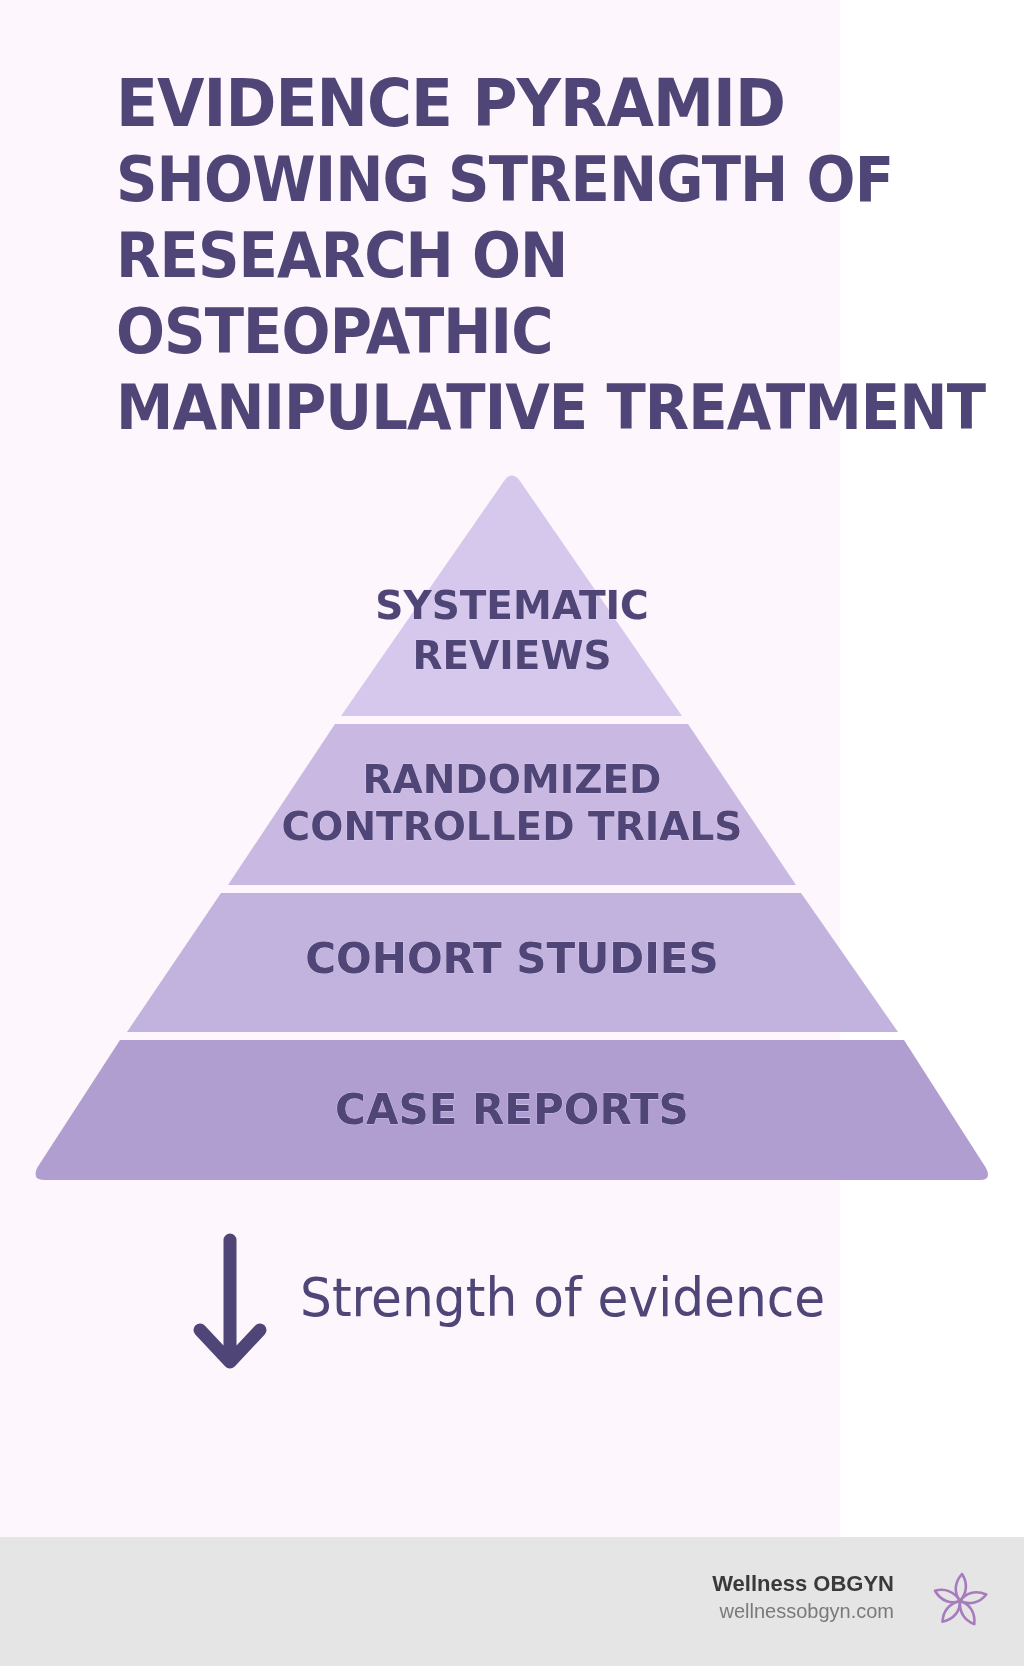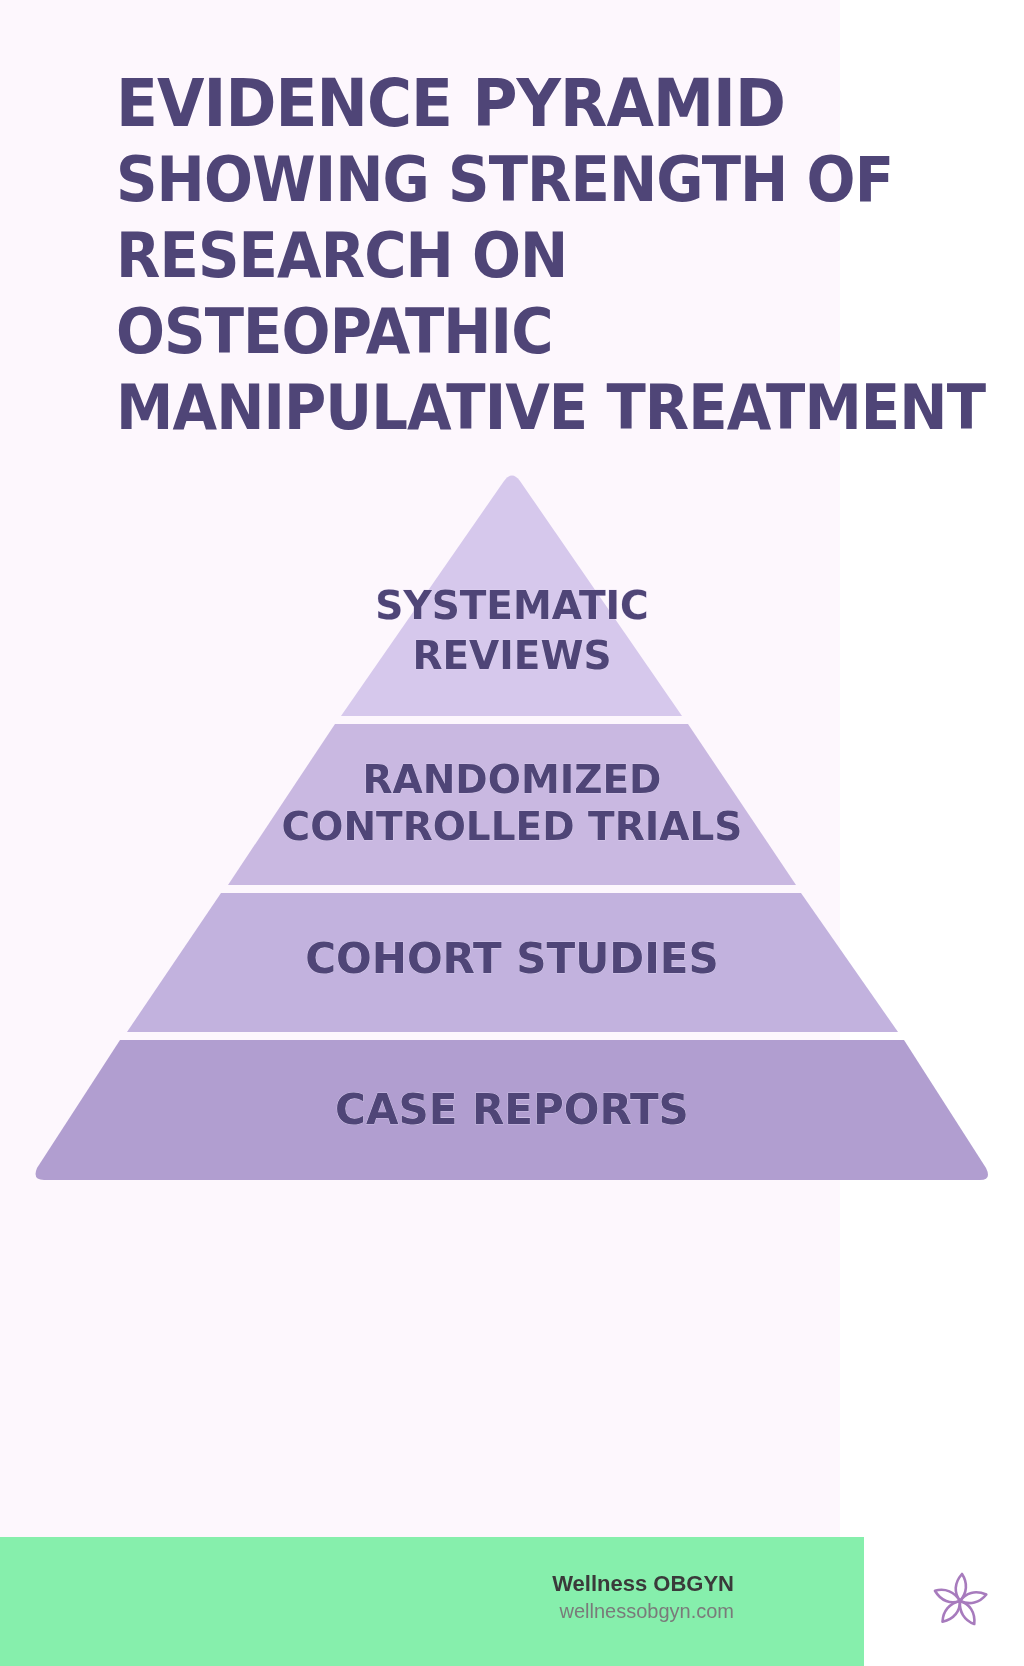--- a/index.html
+++ b/index.html
@@ -75,23 +75,23 @@
       letter-spacing: 0px;
       transform: scaleX(0.93);
       transform-origin: left center;
       white-space: nowrap;
     }
 
     .footer {
       position: absolute;
       left: 0;
       top: 1537px;
-      width: 864px;
+      width: 1024px;
       height: 129px;
-      background: #86efac;
+      background: #e5e5e5;
     }
     .brand {
       position: absolute;
       right: 130px;
       top: 34px;
       text-align: right;
     }
     .brand-name {
       display: block;
       font-family: "Liberation Sans", sans-serif;
@@ -143,20 +143,26 @@
     <g>
       <path class="tier-shape" d="M 127 1032 L 221 893 L 801 893 L 898 1032 Z" fill="#c2b2de"></path>
       <text class="tier-label" text-anchor="middle" x="512" y="973" font-size="42">COHORT STUDIES</text>
     </g>
     <g>
       <path class="tier-shape" d="M 120 1040 L 904 1040 L 986 1168 Q 992 1180 980 1180 L 44 1180 Q 32 1180 37 1168 Z" fill="#b19ed0"></path>
       <text class="tier-label" text-anchor="middle" x="512" y="1124" font-size="42">CASE REPORTS</text>
     </g>
   </svg>
 
+  <div class="legend">
+    <svg class="arrow-icon" viewBox="0 0 80 140" xmlns="http://www.w3.org/2000/svg">
+      <path d="M 40 8 L 40 128 M 10 98 L 40 130 L 70 98" fill="none" stroke="#4f4577" stroke-width="13" stroke-linecap="round" stroke-linejoin="round"></path>
+    </svg>
+    <span class="legend-text">Strength of evidence</span>
+  </div>
 </div>
 
 <div class="footer">
   <div class="brand">
     <span class="brand-name">Wellness OBGYN</span>
     <span class="brand-url">wellnessobgyn.com</span>
   </div>
   <svg class="flower-icon" viewBox="-30 -30 60 60" xmlns="http://www.w3.org/2000/svg">
     <g fill="none" stroke="#a77bbd" stroke-width="2.6" stroke-linejoin="round">
       <path d="M 0 0 C -6 -8 -6 -18 2 -27 C 8 -18 7 -8 0 0 Z" transform="rotate(0)"></path>

